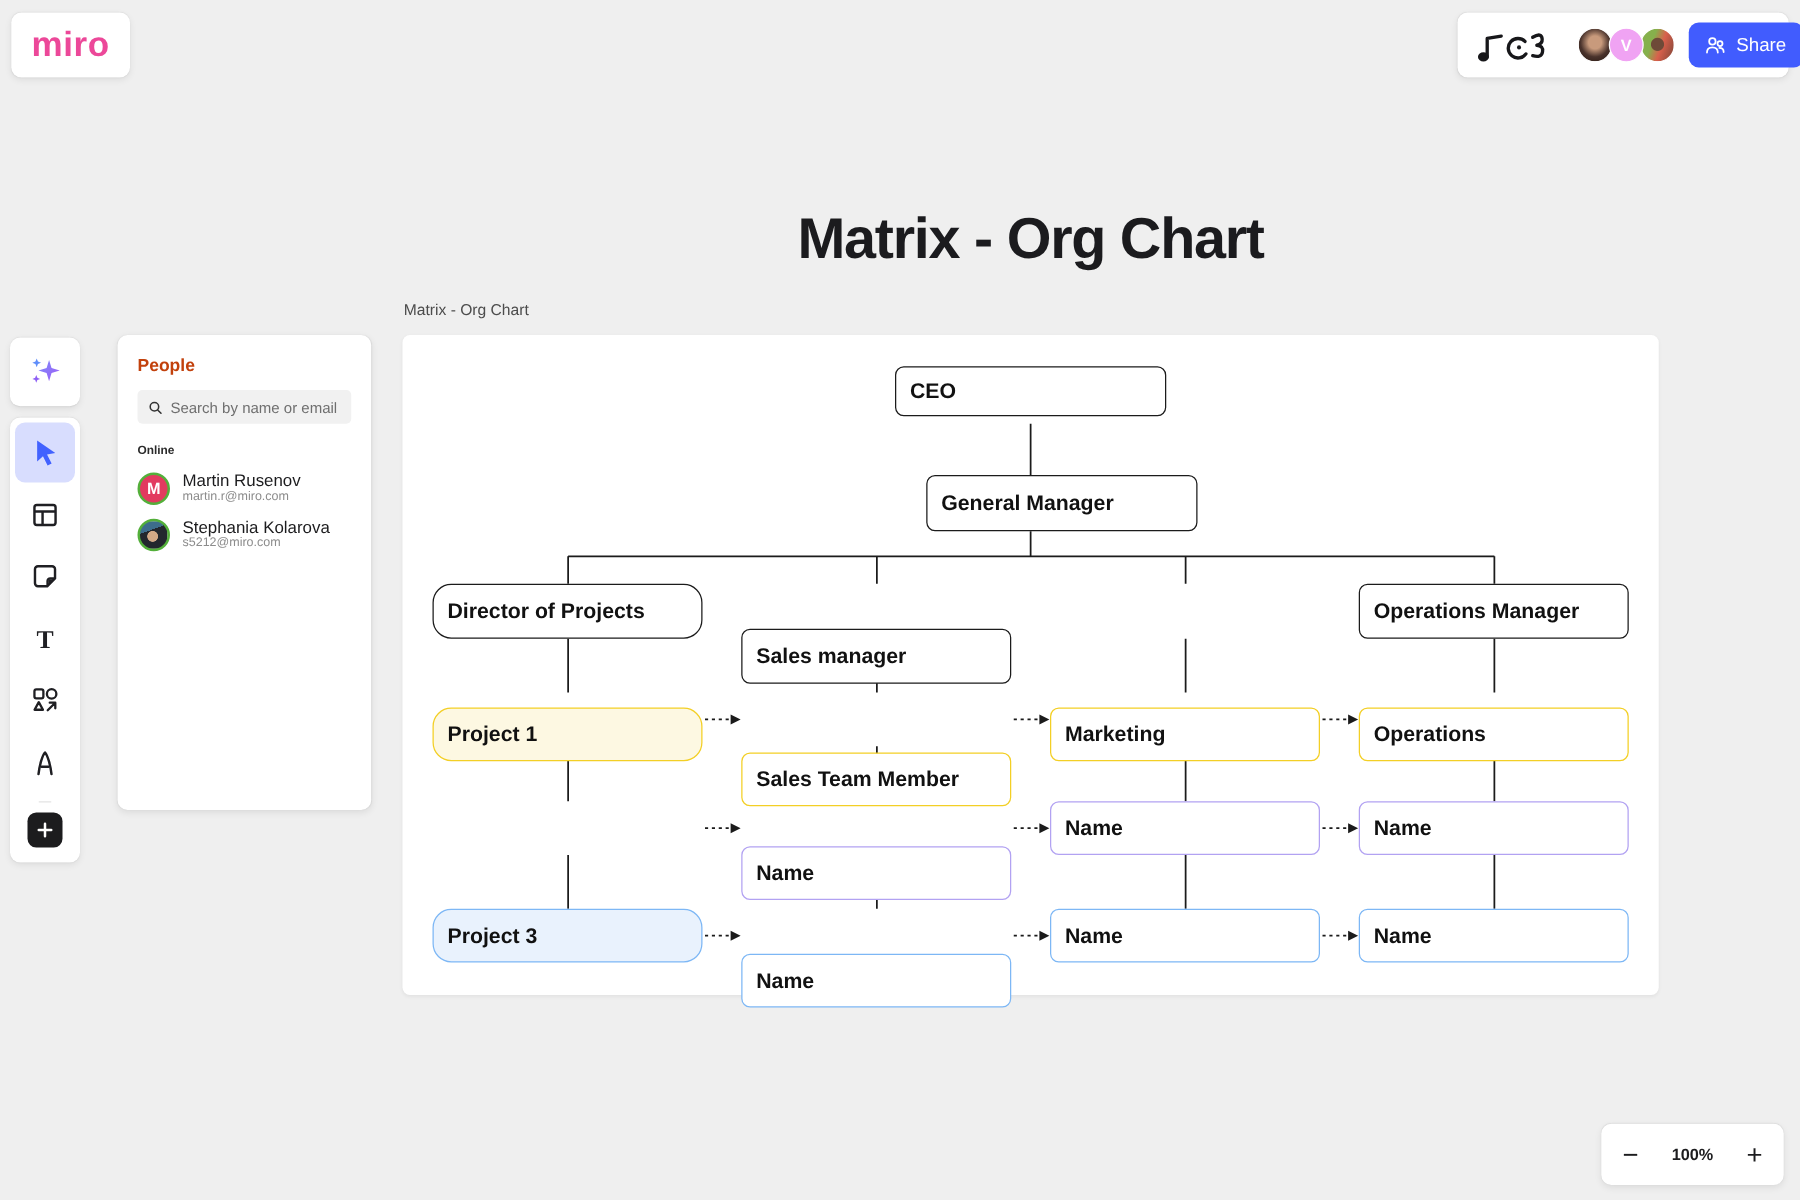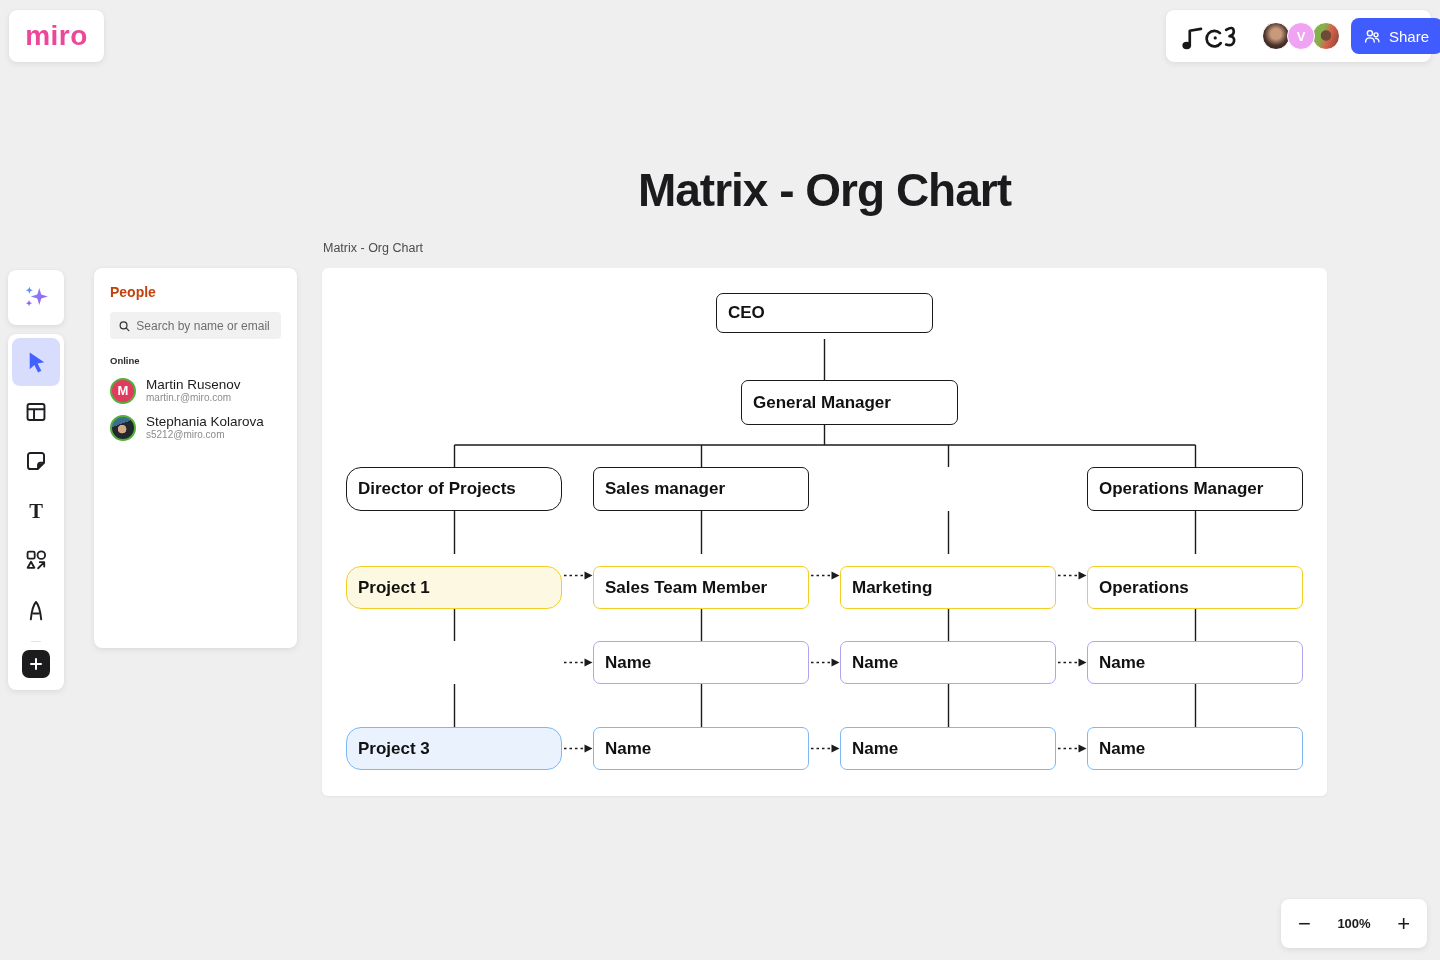--- a/index.html
+++ b/index.html
@@ -83,21 +83,21 @@
     font-size:17px; font-weight:700; color:#111; cursor:pointer; }
   .obox.w217 { width:217px; height:40px; }
   .obox.mgr { width:216px; height:44px; top:199px; }
   .obox.row { width:216px; height:43px; }
   .r0 { border-color:#f3cf25; }
   .r1 { border-color:#b2a2f2; }
   .r2 { border-color:#7db7f5; }
   .r0.first { background:#fdf8e2; }
   .r1.first { background:#f3f0fd; }
   .r2.first { background:#e9f2fd; }
-  .c0 { left:24px;border-radius:15px; } .c1 { left:271px; } .c2 { left:518px; } .c3 { left:765px; }
+  .c0 { left:24px;border-radius:15px; } .c1 { left:271px;margin-top:36px; } .c2 { left:518px; } .c3 { left:765px; }
   .rt0 { top:298px; } .rt1 { top:373px; } .rt2 { top:459px; }
 
   
   .zoom-card { left:1281px; top:899px; width:146px; height:49px;
     display:flex; align-items:center; justify-content:space-between; padding:0 17px; }
   .zoom-btn { background:none; border:none; font-size:22px; font-weight:400; color:#1c1c1e;
     cursor:pointer; line-height:1; font-family:"Liberation Sans",sans-serif; }
   .zoom-level { font-size:13px; font-weight:600; color:#1c1c1e; cursor:pointer; }
 </style>
 </head>

